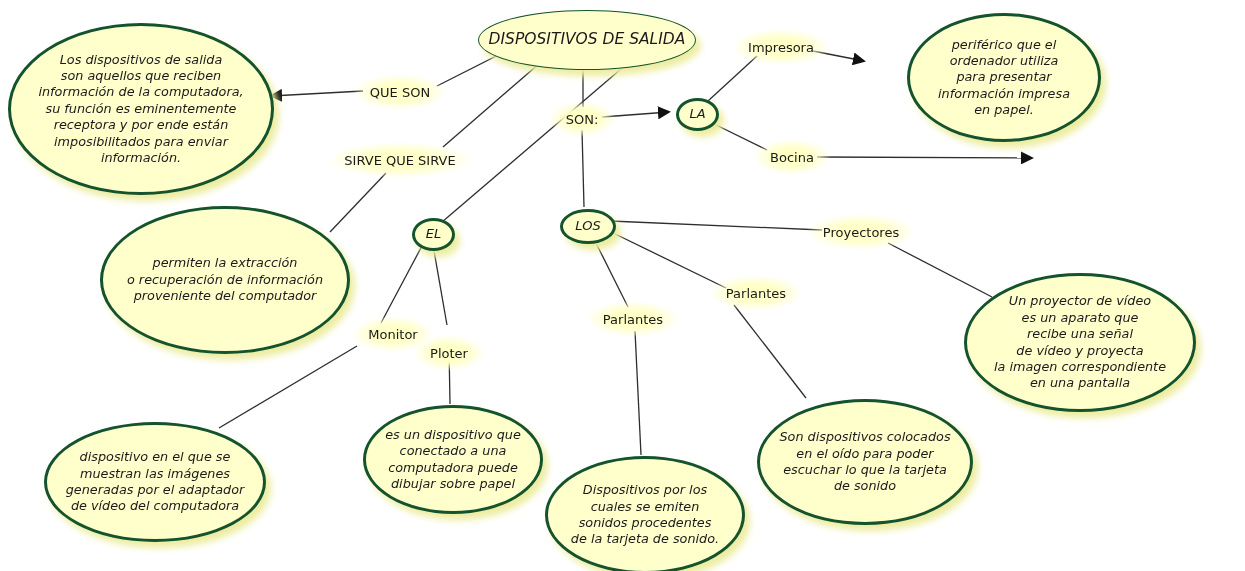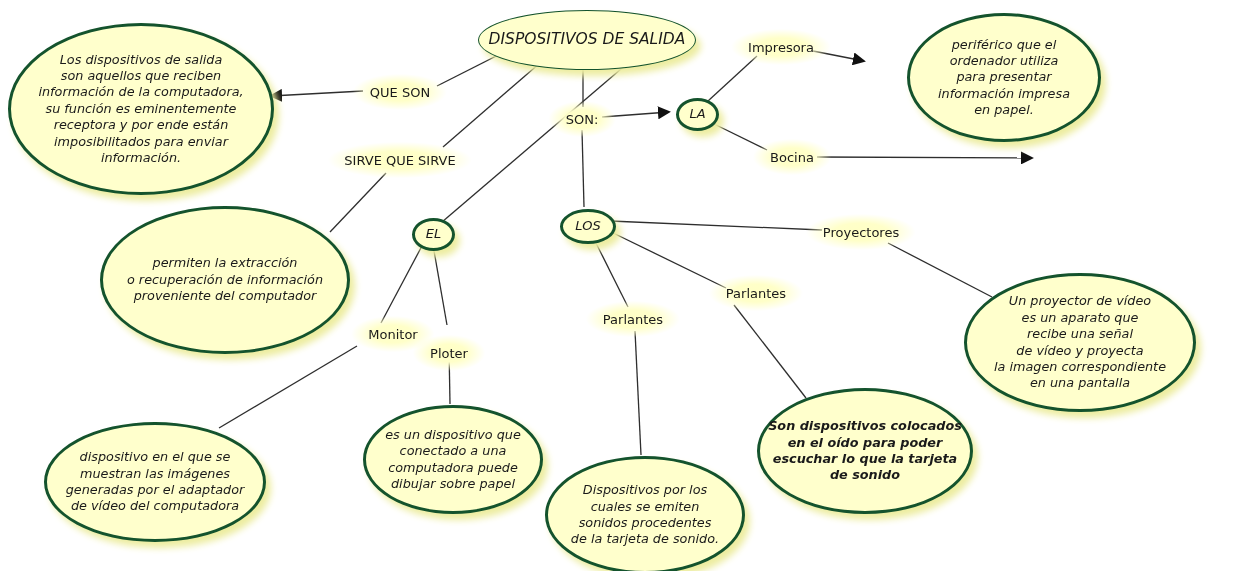--- a/index.html
+++ b/index.html
@@ -60,21 +60,21 @@
   #n-def-general { left: 8px;   top: 23px;  width: 260px; height: 166px; }
   #n-def-uses    { left: 100px; top: 206px; width: 244px; height: 142px; }
   #n-la          { left: 676px; top: 98px;  width: 37px;  height: 27px; }
   #n-el          { left: 412px; top: 218px; width: 37px;  height: 27px; }
   #n-los         { left: 560px; top: 209px; width: 50px;  height: 29px; }
   #n-def-impresora   { left: 907px;  top: 13px;  width: 188px; height: 123px; }
   #n-def-bocina      { left: 1038px; top: 103px; width: 202px; height: 107px; }
   #n-def-monitor     { left: 44px;   top: 422px; width: 216px; height: 114px; }
   #n-def-ploter      { left: 363px;  top: 405px; width: 174px; height: 103px; }
   #n-def-parlantes   { left: 545px;  top: 456px; width: 194px; height: 112px; }
-  #n-def-audifonos   { left: 757px;  top: 388px; width: 210px; height: 120px; font-weight: bold; }
+  #n-def-audifonos   { left: 757px;  top: 399px; width: 210px; height: 120px; }
   #n-def-proyectores { left: 964px;  top: 273px; width: 226px; height: 133px; }
 
   #l-que-son        { left: 400px; top: 92px; }
   #l-para-que-sirve { left: 400px; top: 160px; }
   #l-son            { left: 582px; top: 119px; }
   #l-impresora      { left: 781px; top: 47px; }
   #l-bocina         { left: 792px; top: 157px; }
   #l-monitor        { left: 393px; top: 334px; text-align: center; }
   #l-ploter         { left: 449px; top: 353px; }
   #l-parlantes      { left: 633px; top: 319px; }

